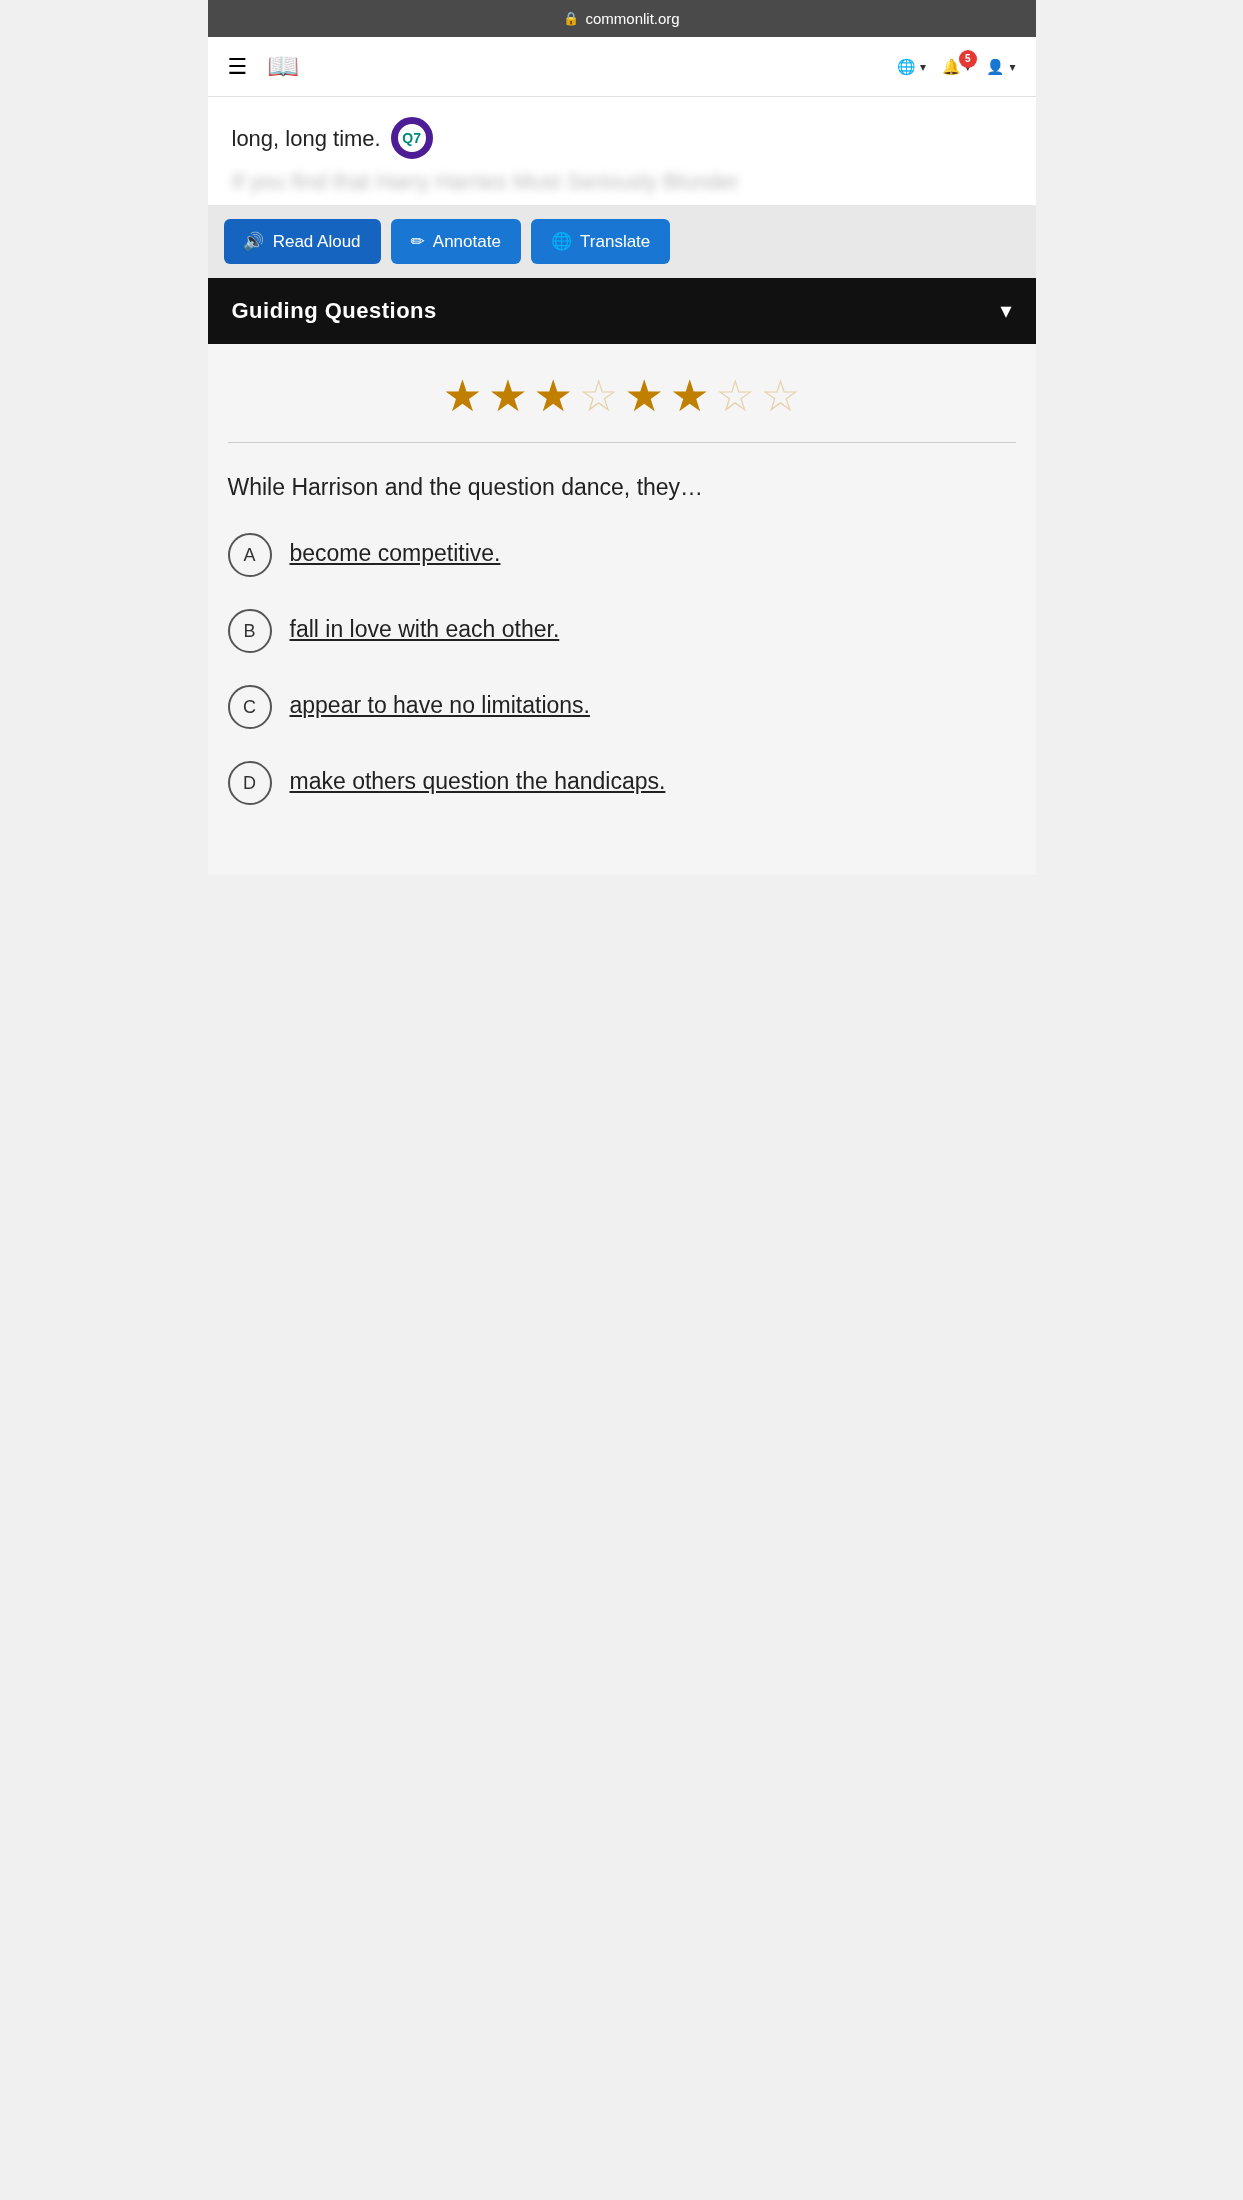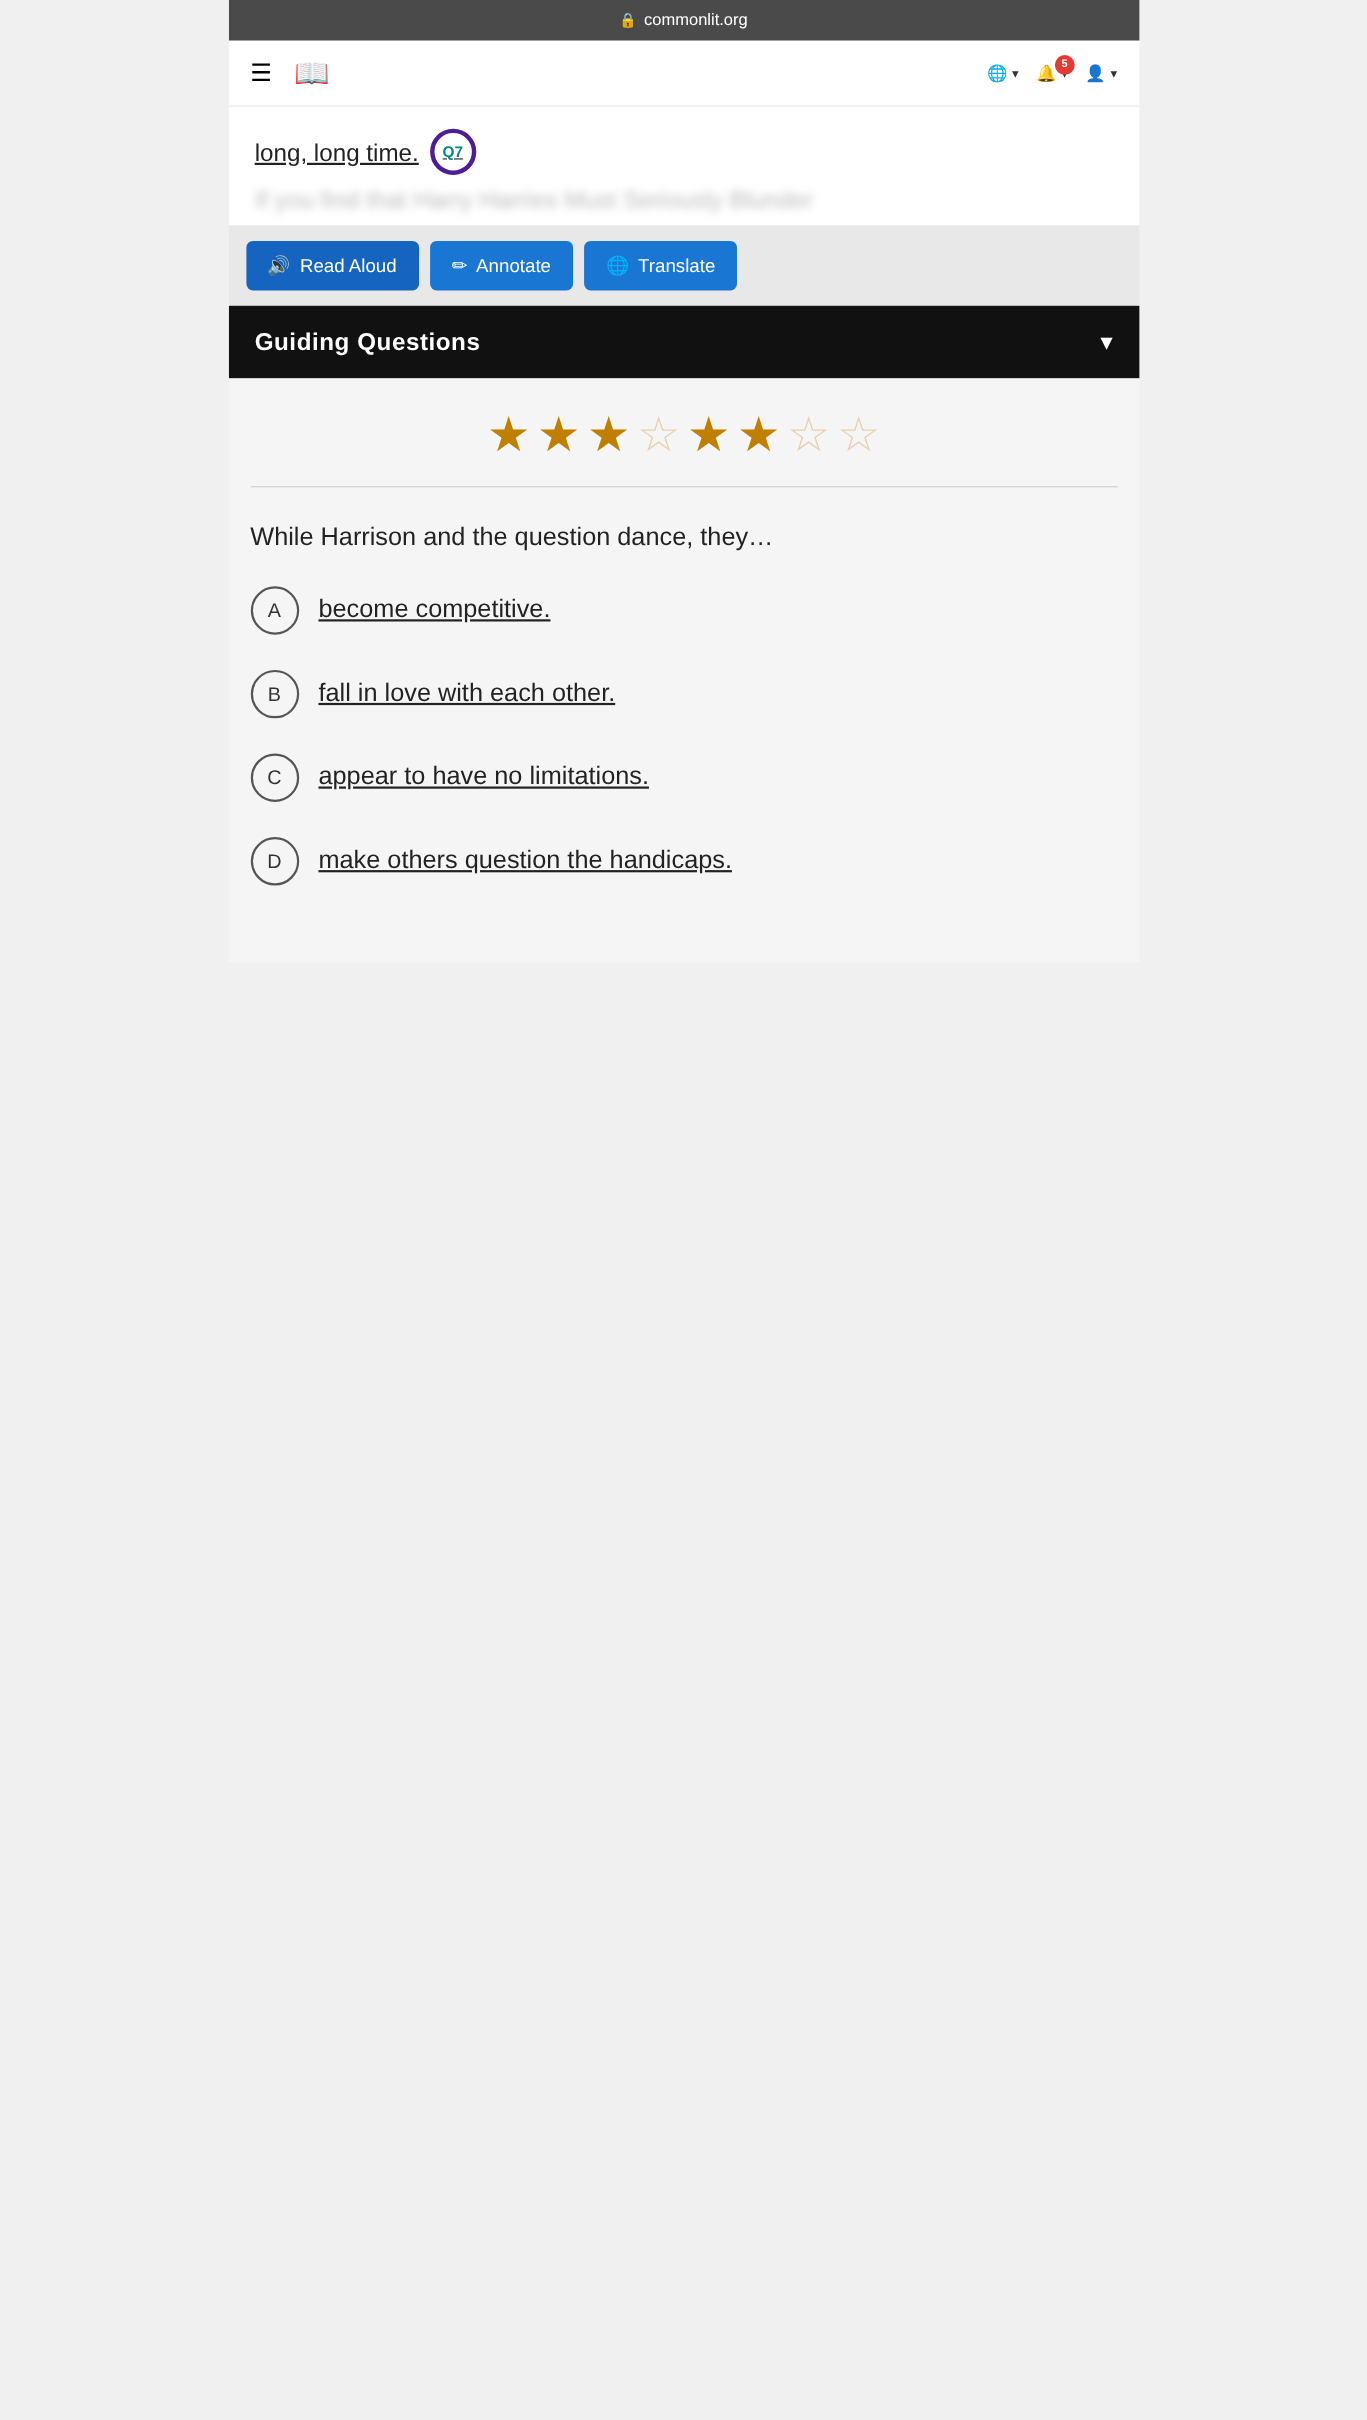--- a/index.html
+++ b/index.html
@@ -89,27 +89,26 @@
       padding: 20px 24px 10px;
     }
     .text-content {
       font-size: 22px;
       color: #222;
       line-height: 1.5;
       display: flex;
       align-items: center;
       gap: 10px;
       flex-wrap: wrap;
-      text-decoration: underline;
     }
     .q-badge {
       display: inline-flex;
       align-items: center;
       justify-content: center;
-      border: 4px solid #4c1d95;
+      border: 7px solid #4c1d95;
       color: #00897b;
       border-radius: 50%;
       width: 42px;
       height: 42px;
       font-size: 14px;
       font-weight: bold;
       flex-shrink: 0;
     }
     .blurred-text {
       color: #bbb;

